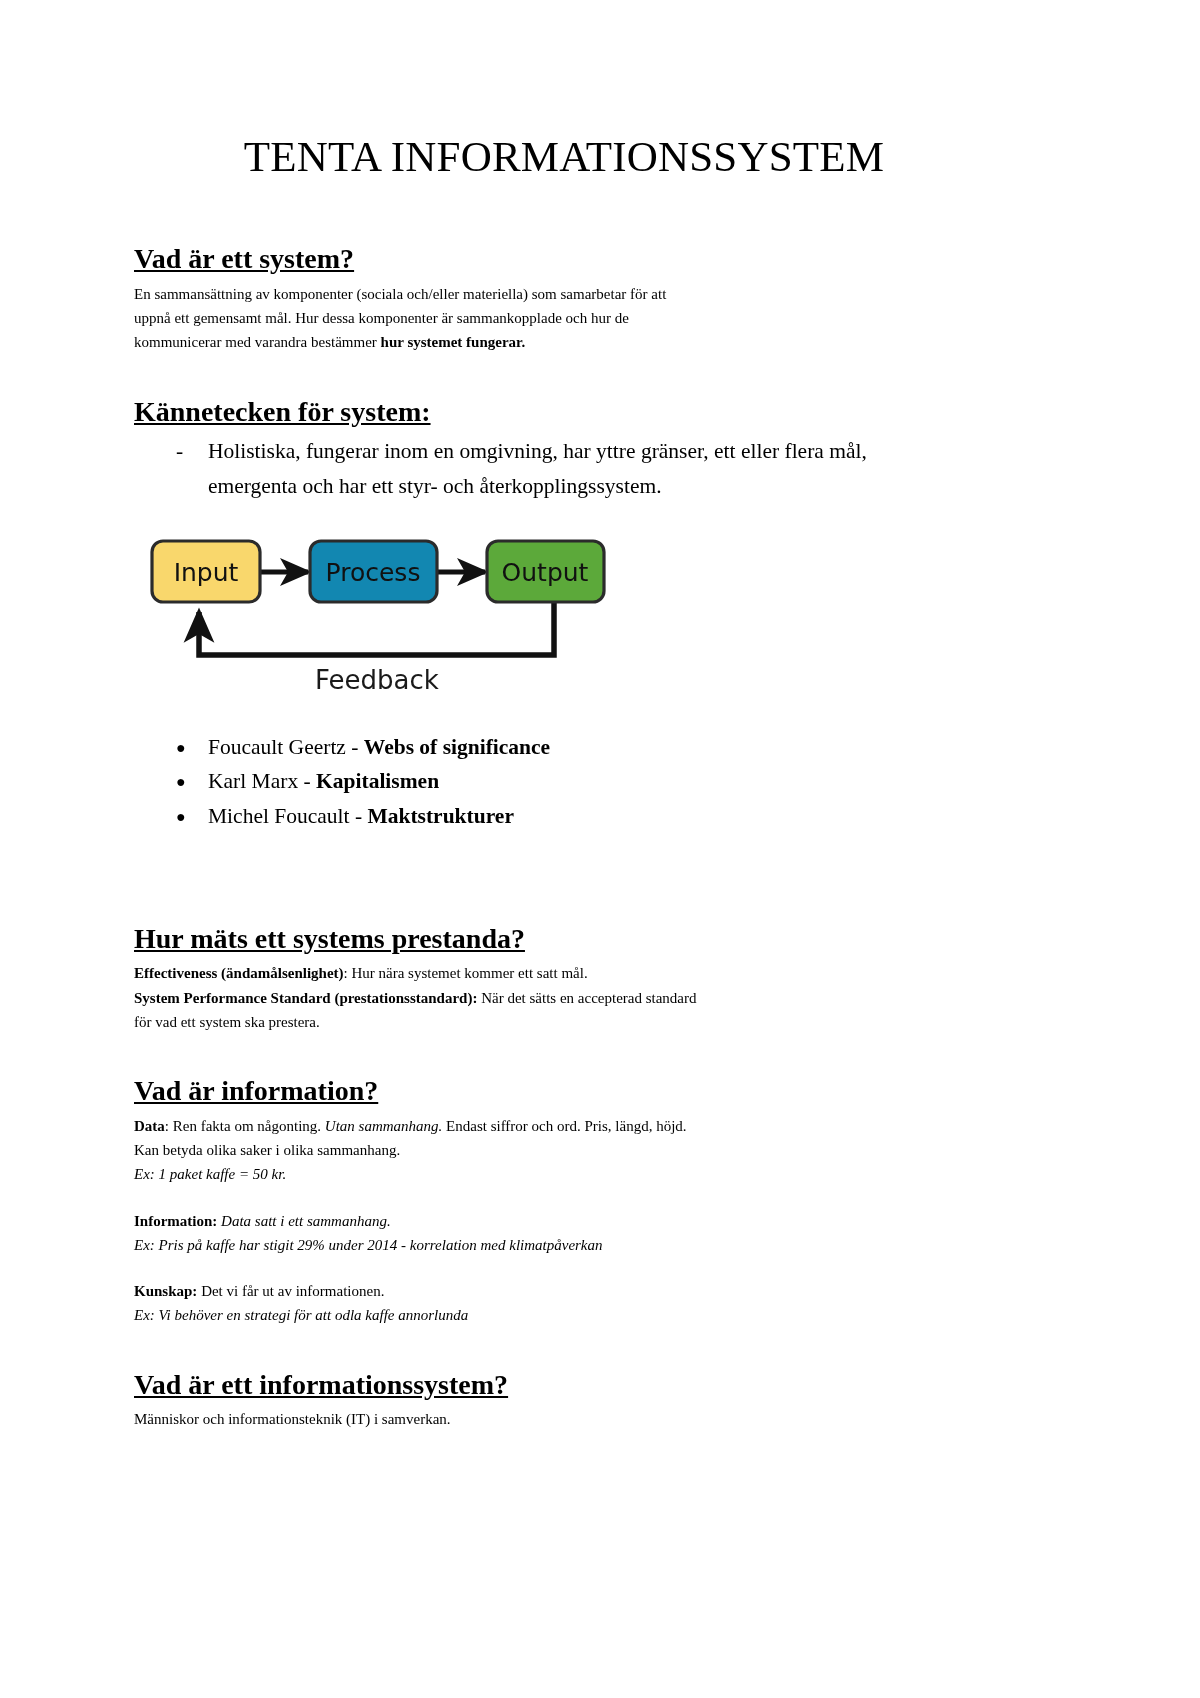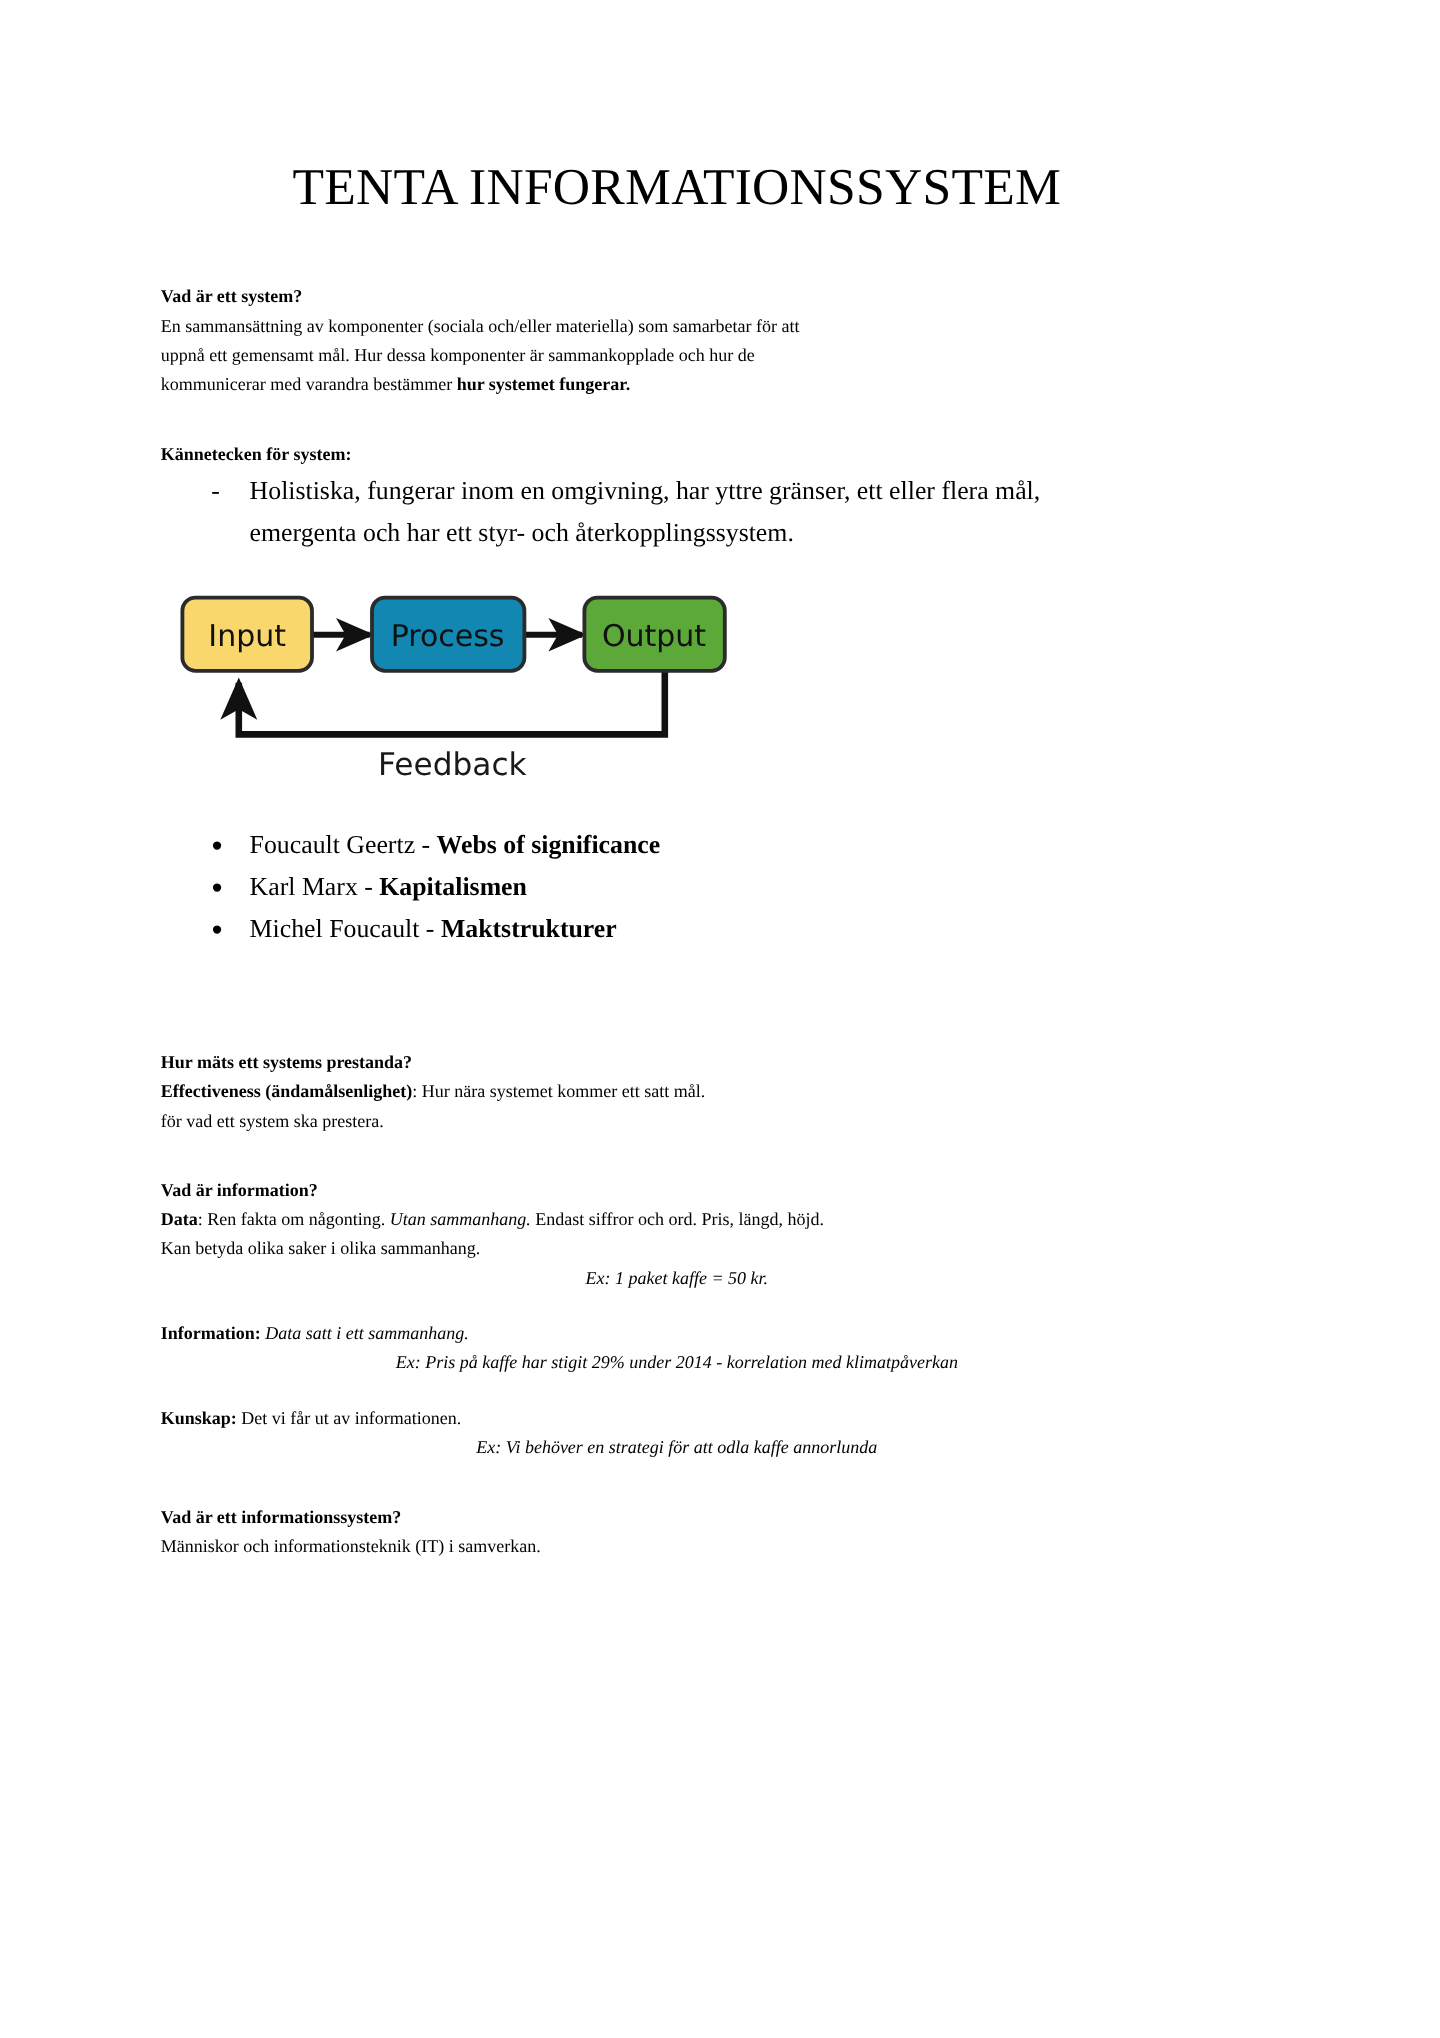--- a/index.html
+++ b/index.html
@@ -37,34 +37,35 @@
     margin: 0;
     padding-top: 133px;
     letter-spacing: 0.2px;
   }
 
   .gap-after-title { height: 56px; }
 
   .section { margin: 0; }
 
   .heading {
-    font-size: 15px;
+    font-size: 28px;
     font-weight: bold;
+    text-decoration: underline;
     line-height: 1.62;
     margin: 0;
   }
 
   p.body-line {
     font-size: 15px;
     line-height: 1.62;
     margin: 0;
   }
 
   .b { font-weight: bold; text-align: center; }
-  .i { font-style: italic; text-align: center; }
+  .i { font-style: italic; }
 
   ul.dash-list, ul.dot-list {
     margin: 0;
     padding: 0;
     list-style: none;
   }
   ul.dash-list > li {
     font-size: 21.5px;
     line-height: 1.62;
     position: relative;
@@ -201,20 +202,21 @@
         </li>
       </ul>
     </div>
 
     <div class="spacer-lg"></div>
     <div class="spacer-sm"></div>
 
     <div class="section">
       <div class="heading">Hur mäts ett systems prestanda?</div>
       <p class="body-line"><span class="b">Effectiveness (ändamålsenlighet)</span><span>: Hur nära systemet kommer ett satt mål.</span></p>
+      <p class="body-line"><span class="b">System Performance Standard (prestationsstandard):</span><span> När det sätts en accepterad standard</span></p>
       <p class="body-line">för vad ett system ska prestera.</p>
     </div>
 
     <div class="spacer-md"></div>
 
     <div class="section">
       <div class="heading">Vad är information?</div>
 
       <p class="body-line"><span class="b">Data</span><span>: Ren fakta om någonting. </span><span class="i">Utan sammanhang.</span><span> Endast siffror och ord. Pris, längd, höjd.</span></p>
       <p class="body-line">Kan betyda olika saker i olika sammanhang.</p>

